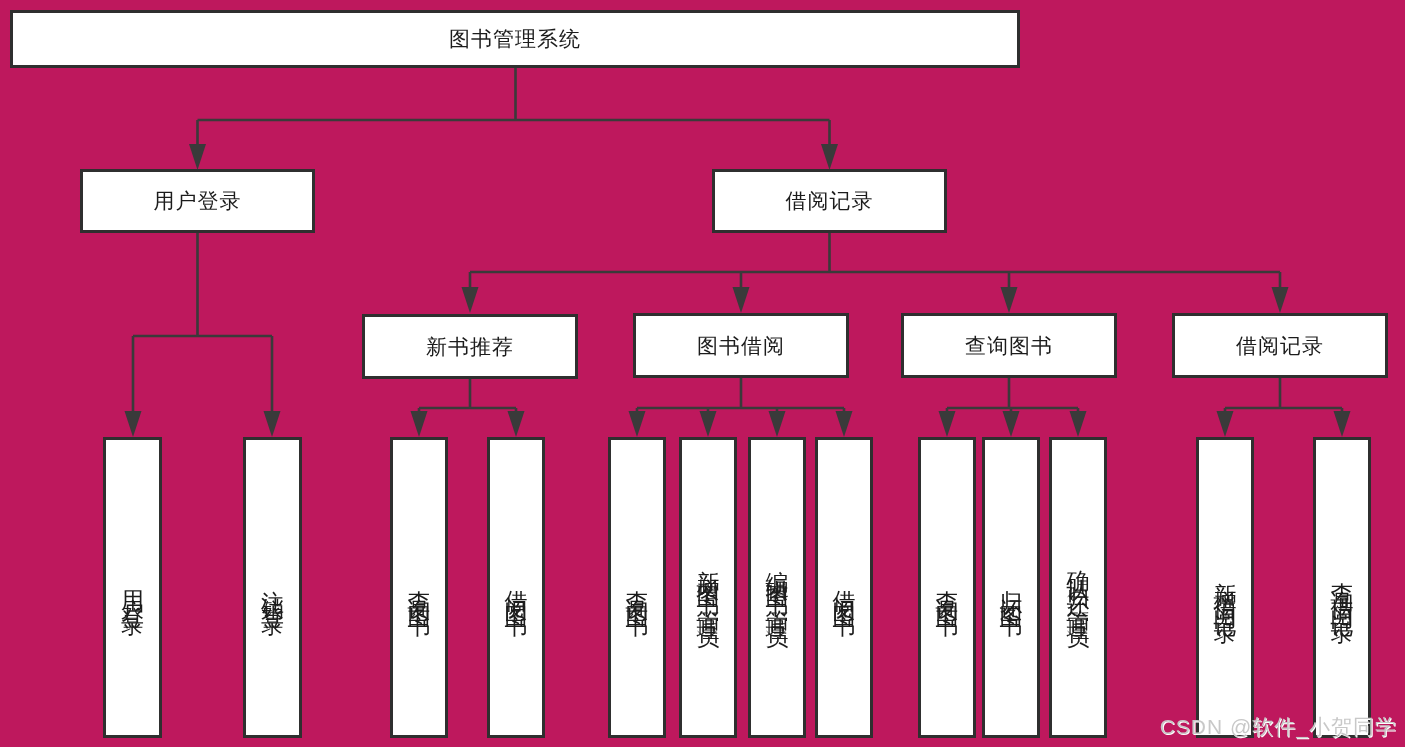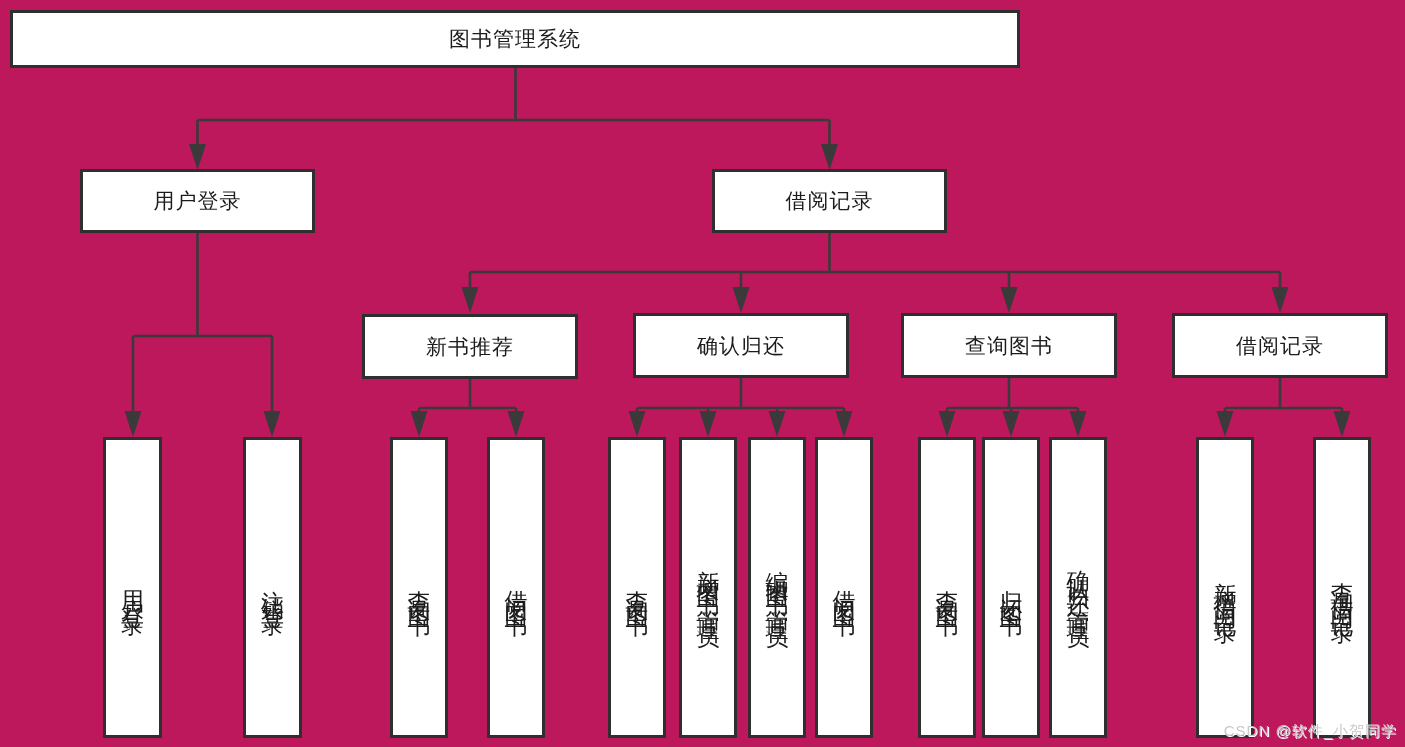--- a/index.html
+++ b/index.html
@@ -53,21 +53,21 @@
     text-orientation:mixed;
     font-size:23px;
     letter-spacing:8px;
     line-height:1;
     white-space:normal;
   }
   .watermark{
     position:absolute;
     right:8px;
     bottom:6px;
-    font-size:15px;
+    font-size:21px;
     color:var(--watermark);
     text-shadow:1px 1px 0 #ffffff;
     letter-spacing:1px;
     z-index:5;
     white-space:nowrap;
   }
 </style>
 </head>
 <body>
 
@@ -117,21 +117,21 @@
     <span class="lbl">用户登录</span>
   </div>
   <div class="node h" style="left:712px;top:169px;width:235px;height:64px">
     <span class="lbl">借阅记录</span>
   </div>
 
   <div class="node h" style="left:362px;top:314px;width:216px;height:65px">
     <span class="lbl">新书推荐</span>
   </div>
   <div class="node h" style="left:633px;top:313px;width:216px;height:65px">
-    <span class="lbl">确认归还</span>
+    <span class="lbl">图书借阅</span>
   </div>
   <div class="node h" style="left:901px;top:313px;width:216px;height:65px">
     <span class="lbl">查询图书</span>
   </div>
   <div class="node h" style="left:1172px;top:313px;width:216px;height:65px">
     <span class="lbl">借阅记录</span>
   </div>
 
   <div class="node v" style="left:103px;top:437px;width:59px;height:301px">
     <span class="lbl">用户登录</span>

